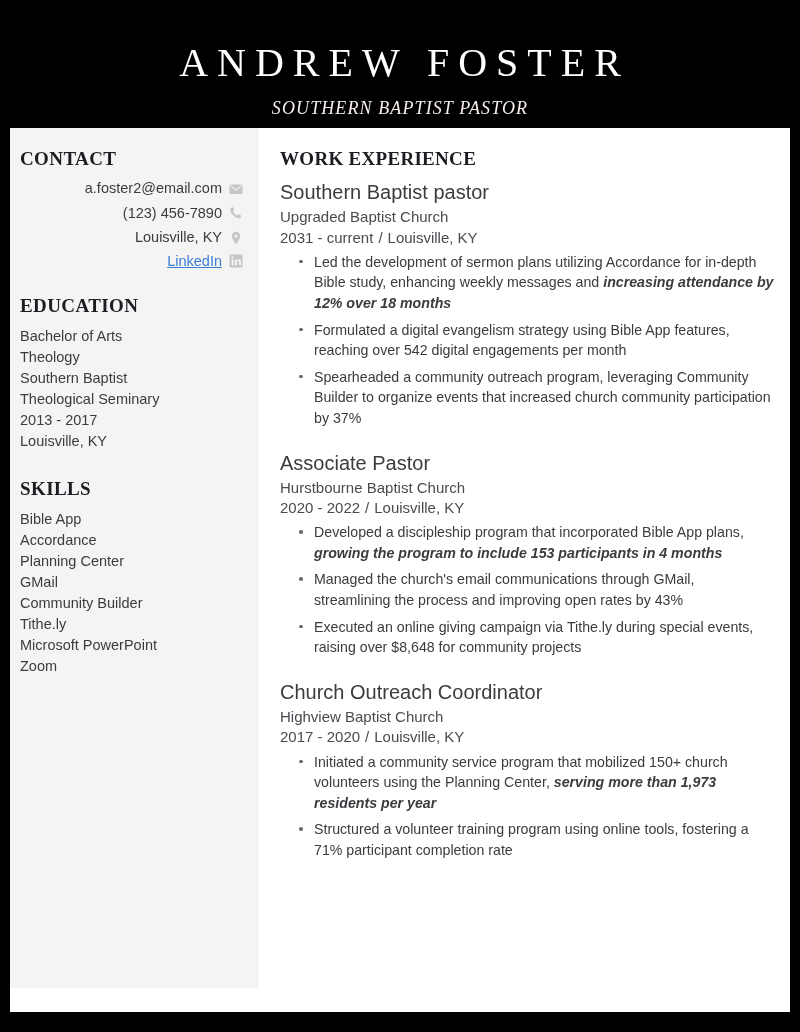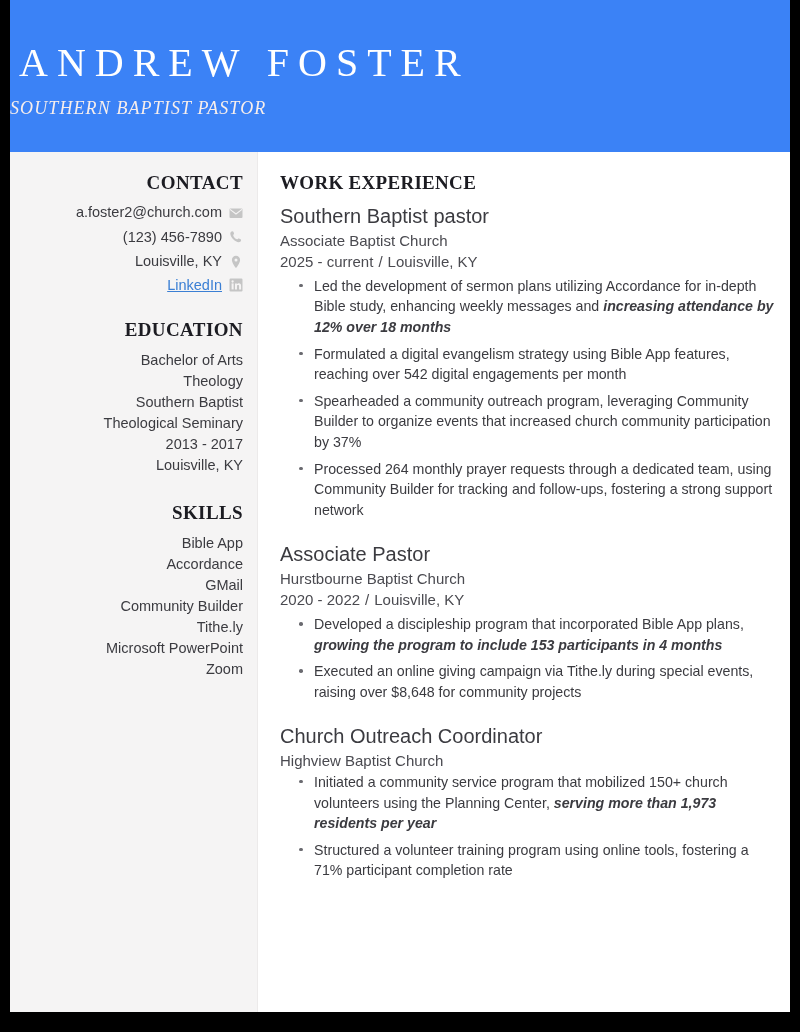--- a/index.html
+++ b/index.html
@@ -17,24 +17,25 @@
     position: absolute;
     left: 10px;
     top: 0px;
     width: 780px;
     height: 1012px;
     background: #ffffff;
     overflow: hidden;
   }
   
   .banner {
-    background: #3b82f6;
-    height: 152px;
+    background: #000000;
+    height: 128px;
     box-sizing: border-box;
     padding-top: 42px;
+    text-align: center;
   }
   .full-name {
     font-family: "Liberation Serif", serif;
     color: #ffffff;
     font-size: 40px;
     letter-spacing: 9px;
     line-height: 1.05;
     margin-left: 9px;
     white-space: nowrap;
   }
@@ -51,21 +52,21 @@
     display: flex;
     align-items: stretch;
     height: 860px;
   }
   .sidebar {
     width: 248px;
     background: #f5f4f4;
     border-right: 1px solid #eceaea;
     box-sizing: border-box;
     padding: 20px 14px 8px 10px;
-    text-align: right;
+    text-align: left;
   }
   .main {
     flex: 1;
     background: #ffffff;
     box-sizing: border-box;
     padding: 20px 16px 0 22px;
   }
   
   .side-heading {
     font-family: "Liberation Serif", serif;
@@ -167,21 +168,21 @@
   </div>
 
   <div class="columns">
 
     <div class="sidebar">
 
       <div class="side-block">
         <div class="side-heading">CONTACT</div>
         <div id="contact-list">
             <div class="contact-row">
-              <span class="contact-text">a.foster2@church.com</span>
+              <span class="contact-text">a.foster2@email.com</span>
               <span class="cicon">
                 <svg width="14" height="14" viewBox="0 0 14 14">
                   <rect x="0.5" y="2.5" width="13" height="9.5" rx="1" fill="#c5c5c5"></rect>
                   <path d="M1 3.4 L7 8 L13 3.4" fill="none" stroke="#f5f4f4" stroke-width="1.1"></path>
                 </svg>
               </span>
             </div>
             <div class="contact-row">
               <span class="contact-text">(123) 456-7890</span>
               <span class="cicon">
@@ -223,56 +224,58 @@
             <div class="side-line">2013 - 2017</div>
             <div class="side-line">Louisville, KY</div>
           </div>
       </div>
 
       <div class="side-block">
         <div class="side-heading">SKILLS</div>
         <div id="skills-list">
             <div class="side-line">Bible App</div>
             <div class="side-line">Accordance</div>
+            <div class="side-line">Planning Center</div>
             <div class="side-line">GMail</div>
             <div class="side-line">Community Builder</div>
             <div class="side-line">Tithe.ly</div>
             <div class="side-line">Microsoft PowerPoint</div>
             <div class="side-line">Zoom</div>
           </div>
       </div>
 
     </div>
 
     <div class="main">
       <div class="main-heading">WORK EXPERIENCE</div>
       <div id="jobs-list">
           <div class="job">
             <div class="job-title">Southern Baptist pastor</div>
-            <div class="job-company">Associate Baptist Church</div>
-            <div class="job-meta"><span>2025 - current</span><span class="sep">/</span><span>Louisville, KY</span></div>
+            <div class="job-company">Upgraded Baptist Church</div>
+            <div class="job-meta"><span>2031 - current</span><span class="sep">/</span><span>Louisville, KY</span></div>
             <ul class="bullets">
               <li><span>Led the development of sermon plans utilizing Accordance for in-depth Bible study, enhancing weekly messages and </span><span class="emph">increasing attendance by 12% over 18 months</span></li>
               <li><span>Formulated a digital evangelism strategy using Bible App features, reaching over 542 digital engagements per month</span></li>
               <li><span>Spearheaded a community outreach program, leveraging Community Builder to organize events that increased church community participation by 37%</span></li>
-              <li><span>Processed 264 monthly prayer requests through a dedicated team, using Community Builder for tracking and follow-ups, fostering a strong support network</span></li>
             </ul>
           </div>
           <div class="job">
             <div class="job-title">Associate Pastor</div>
             <div class="job-company">Hurstbourne Baptist Church</div>
             <div class="job-meta"><span>2020 - 2022</span><span class="sep">/</span><span>Louisville, KY</span></div>
             <ul class="bullets">
               <li><span>Developed a discipleship program that incorporated Bible App plans, </span><span class="emph">growing the program to include 153 participants in 4 months</span></li>
+              <li><span>Managed the church's email communications through GMail, streamlining the process and improving open rates by 43%</span></li>
               <li><span>Executed an online giving campaign via Tithe.ly during special events, raising over $8,648 for community projects</span></li>
             </ul>
           </div>
           <div class="job">
             <div class="job-title">Church Outreach Coordinator</div>
             <div class="job-company">Highview Baptist Church</div>
+            <div class="job-meta"><span>2017 - 2020</span><span class="sep">/</span><span>Louisville, KY</span></div>
             <ul class="bullets">
               <li><span>Initiated a community service program that mobilized 150+ church volunteers using the Planning Center, </span><span class="emph">serving more than 1,973 residents per year</span></li>
               <li><span>Structured a volunteer training program using online tools, fostering a 71% participant completion rate</span></li>
             </ul>
           </div>
         </div>
     </div>
 
   </div>
 </div>

